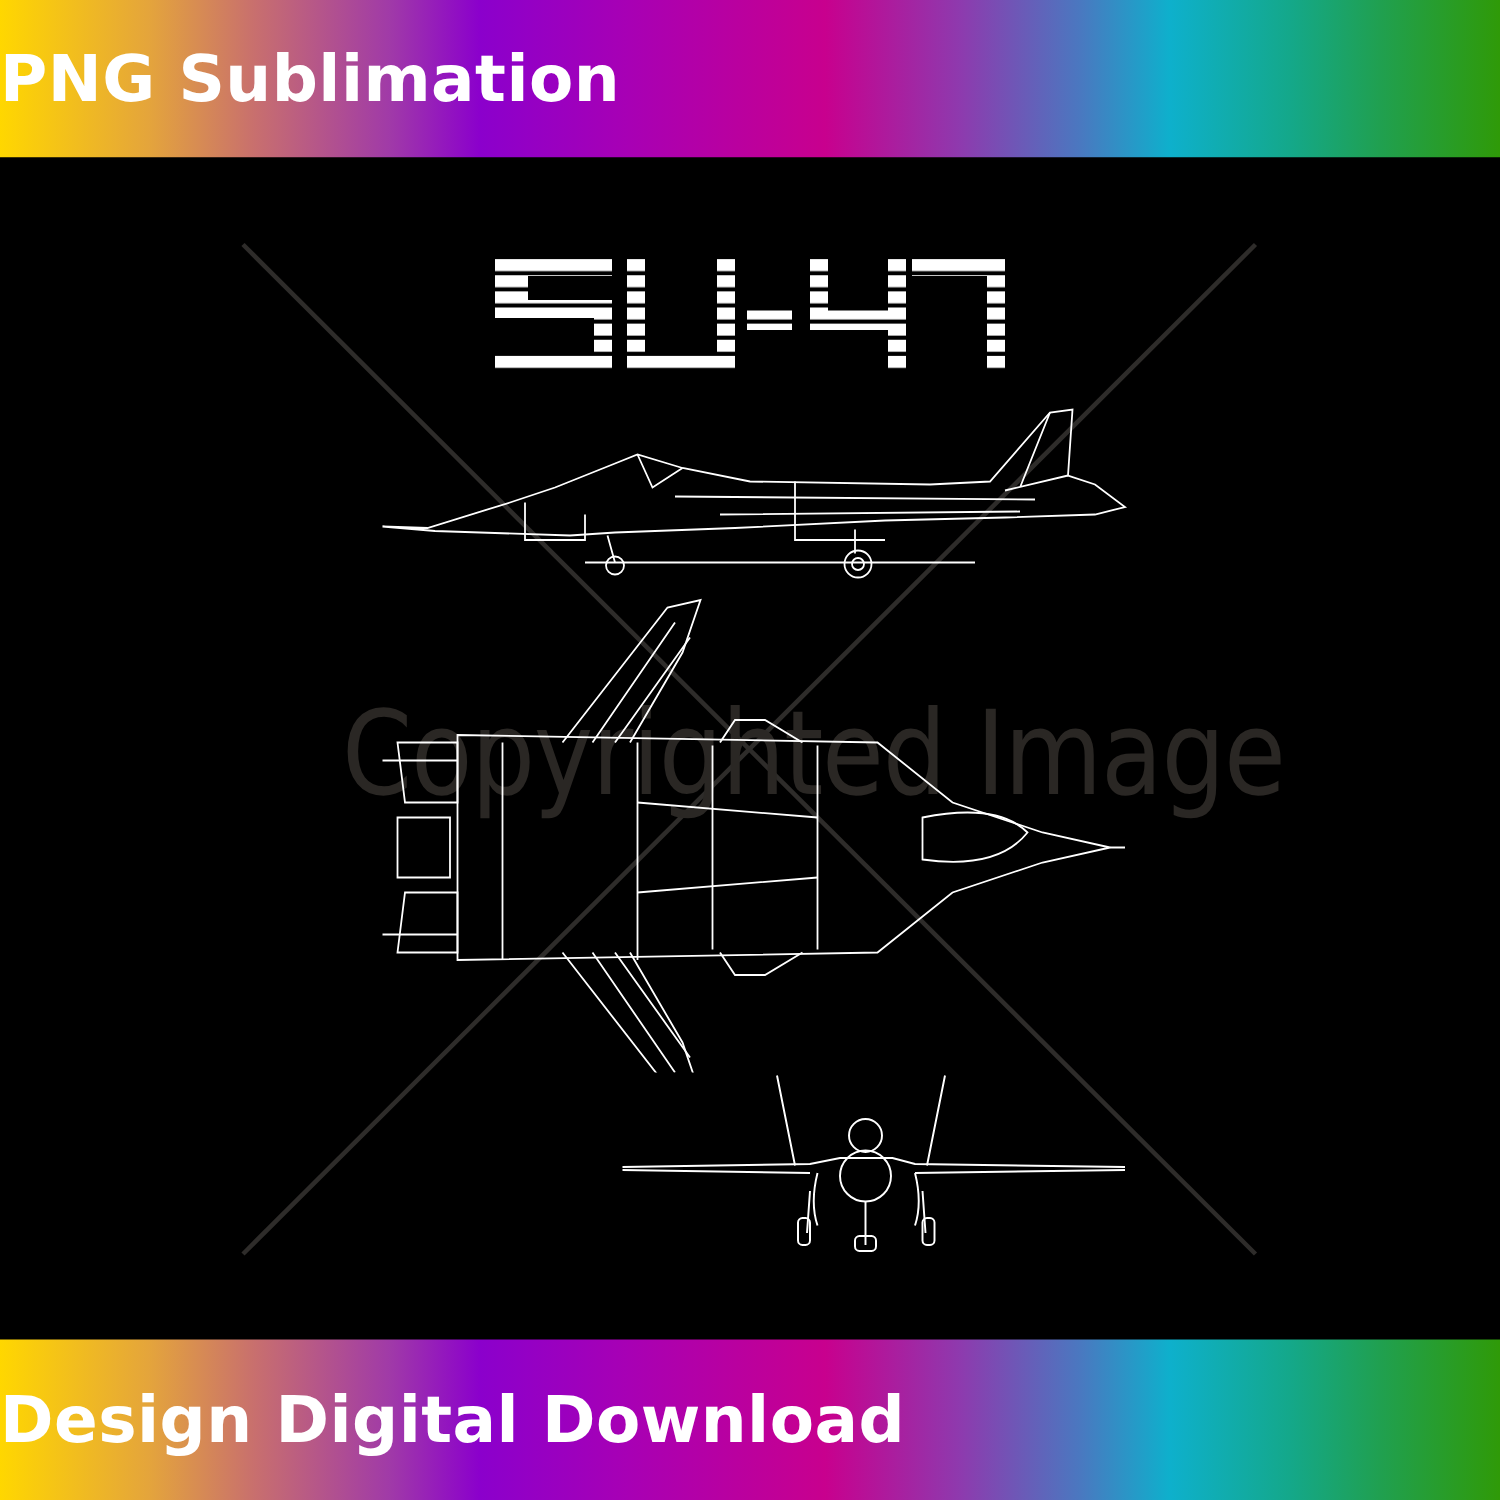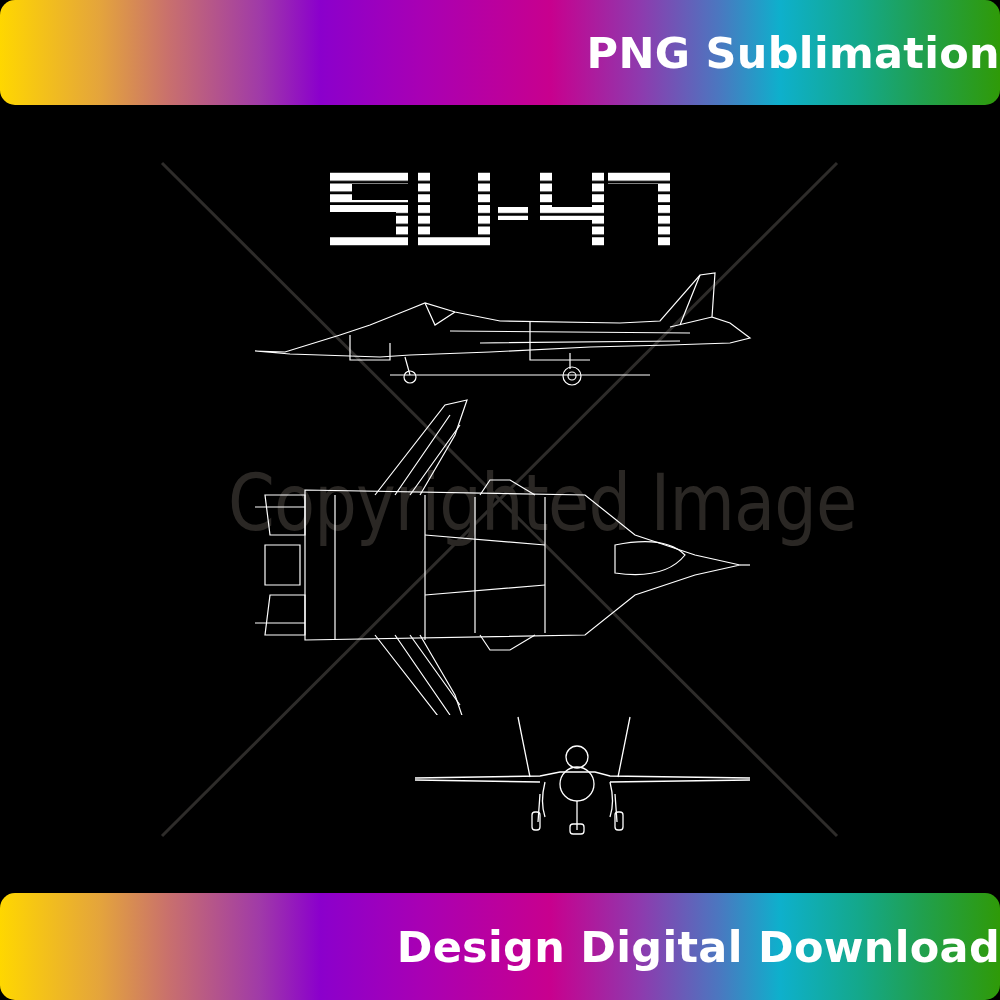--- a/index.html
+++ b/index.html
@@ -1,18 +1,18 @@
 <!DOCTYPE html>
 <html><head>
   <meta charset="utf-8">
   <style>
     html, body { margin: 0; padding: 0; }
     body { width: 1000px; height: 1000px; background: #000; overflow: hidden; position: relative; font-family: "DejaVu Sans", sans-serif; }
-    .band { position: absolute; left: 0; width: 1000px; display: flex; align-items: center; justify-content: flex-end;
-      background: linear-gradient(90deg, #ffd700 0%, #e4a43c 10%, #c86f6e 17%, #a03aa8 26%, #8b00cc 32%, #a800b4 42%, #c8008e 55%, #8e3aae 64%, #4a78c0 72%, #0eb0cc 78%, #14a88a 86%, #20a050 92%, #2f9a08 100%); border-radius: 15px; }
+    .band { position: absolute; left: 0; width: 1000px; display: flex; align-items: center; justify-content: flex-start;
+      background: linear-gradient(90deg, #ffd700 0%, #e4a43c 10%, #c86f6e 17%, #a03aa8 26%, #8b00cc 32%, #a800b4 42%, #c8008e 55%, #8e3aae 64%, #4a78c0 72%, #0eb0cc 78%, #14a88a 86%, #20a050 92%, #2f9a08 100%); }
     .band-top { top: 0; height: 105px; }
     .band-bottom { top: 893px; height: 107px; }
     .band-label { color: #fff; font-weight: bold; font-size: 43px; letter-spacing: 0.3px; font-family: "DejaVu Sans", sans-serif; }
     .canvas { position: absolute; left: 0; top: 105px; width: 1000px; height: 788px; background: #000; }
     .watermark-svg { position: absolute; left: 0; top: 0; width: 1000px; height: 1000px; pointer-events: none; }
     .watermark-text { position: absolute; left: 228px; top: 458px; font-size: 78px; color: #2a2724; font-family: "DejaVu Sans", sans-serif; letter-spacing: -1px; white-space: nowrap; transform: scaleX(0.86); transform-origin: left center; }
     .title-wrap { position: absolute; left: 330px; top: 162px; width: 340px; height: 86px; }
     .title-text { position: absolute; left: 0; top: 0; width: 340px; height: 86px; }
     .drawing { position: absolute; }
   </style>

